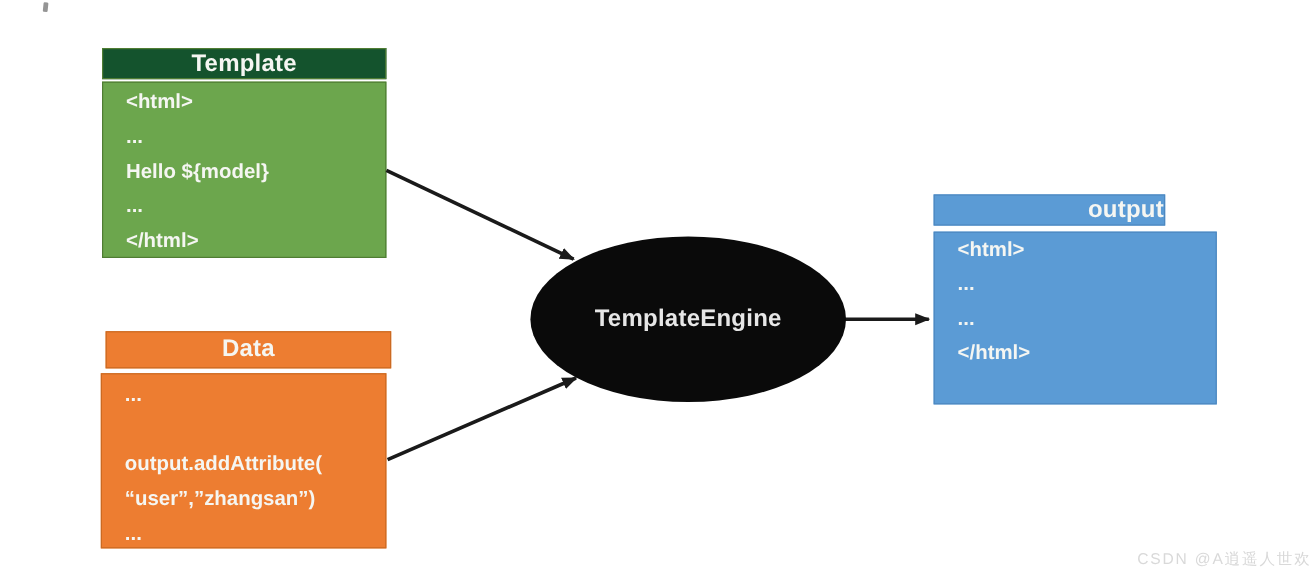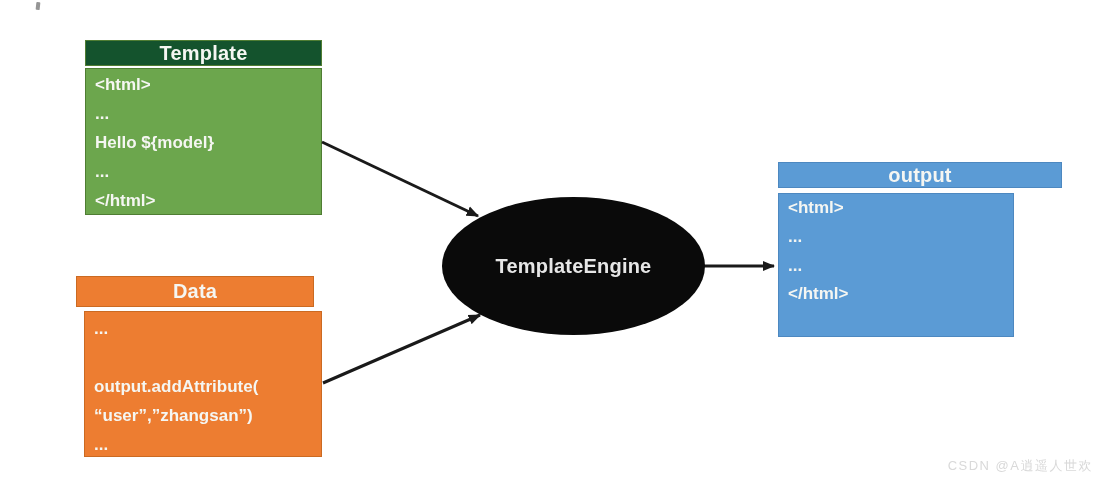--- a/index.html
+++ b/index.html
@@ -22,34 +22,34 @@
     position: absolute; box-sizing: border-box;
     display: flex; align-items: center; justify-content: center;
     color: #f5f6f2; font-size: 20px; font-weight: 600;
     border: 1px solid transparent;
     letter-spacing: .2px;
   }
   .box-body {
     position: absolute; box-sizing: border-box;
     border: 1px solid transparent;
     color: #f5f6f2; font-size: 17px; font-weight: 600;
-    padding: 1px 0 0 9px;
+    padding: 1px 0 0 19px;
   }
   .code-line { line-height: 29px; min-height: 29px; white-space: pre; }
   .output-body { padding-top: 0; }
   .output-body .code-line { line-height: 28.8px; min-height: 28.8px; }
 
   
   .tpl-header { left: 85px; top: 40px;  width: 237px; height: 26px; }
   .tpl-body   { left: 85px; top: 68px;  width: 237px; height: 147px; }
   
-  .data-header { left: 76px; top: 276px; width: 238px; height: 31px; }
+  .data-header { left: 88px; top: 276px; width: 238px; height: 31px; }
   .data-body   { left: 84px; top: 311px; width: 238px; height: 146px; padding-top: 2px; }
   
-  .out-header { left: 778px; top: 162px; width: 284px; height: 26px; }
+  .out-header { left: 778px; top: 162px; width: 193px; height: 26px; justify-content: flex-end; }
   .out-body   { left: 778px; top: 193px; width: 236px; height: 144px; }
 
   .engine-ellipse {
     position: absolute; left: 442px; top: 197px;
     width: 263px; height: 138px;
     border-radius: 50%;
     display: flex; align-items: center; justify-content: center;
     font-size: 20px; font-weight: 600;
     letter-spacing: .2px;
   }

